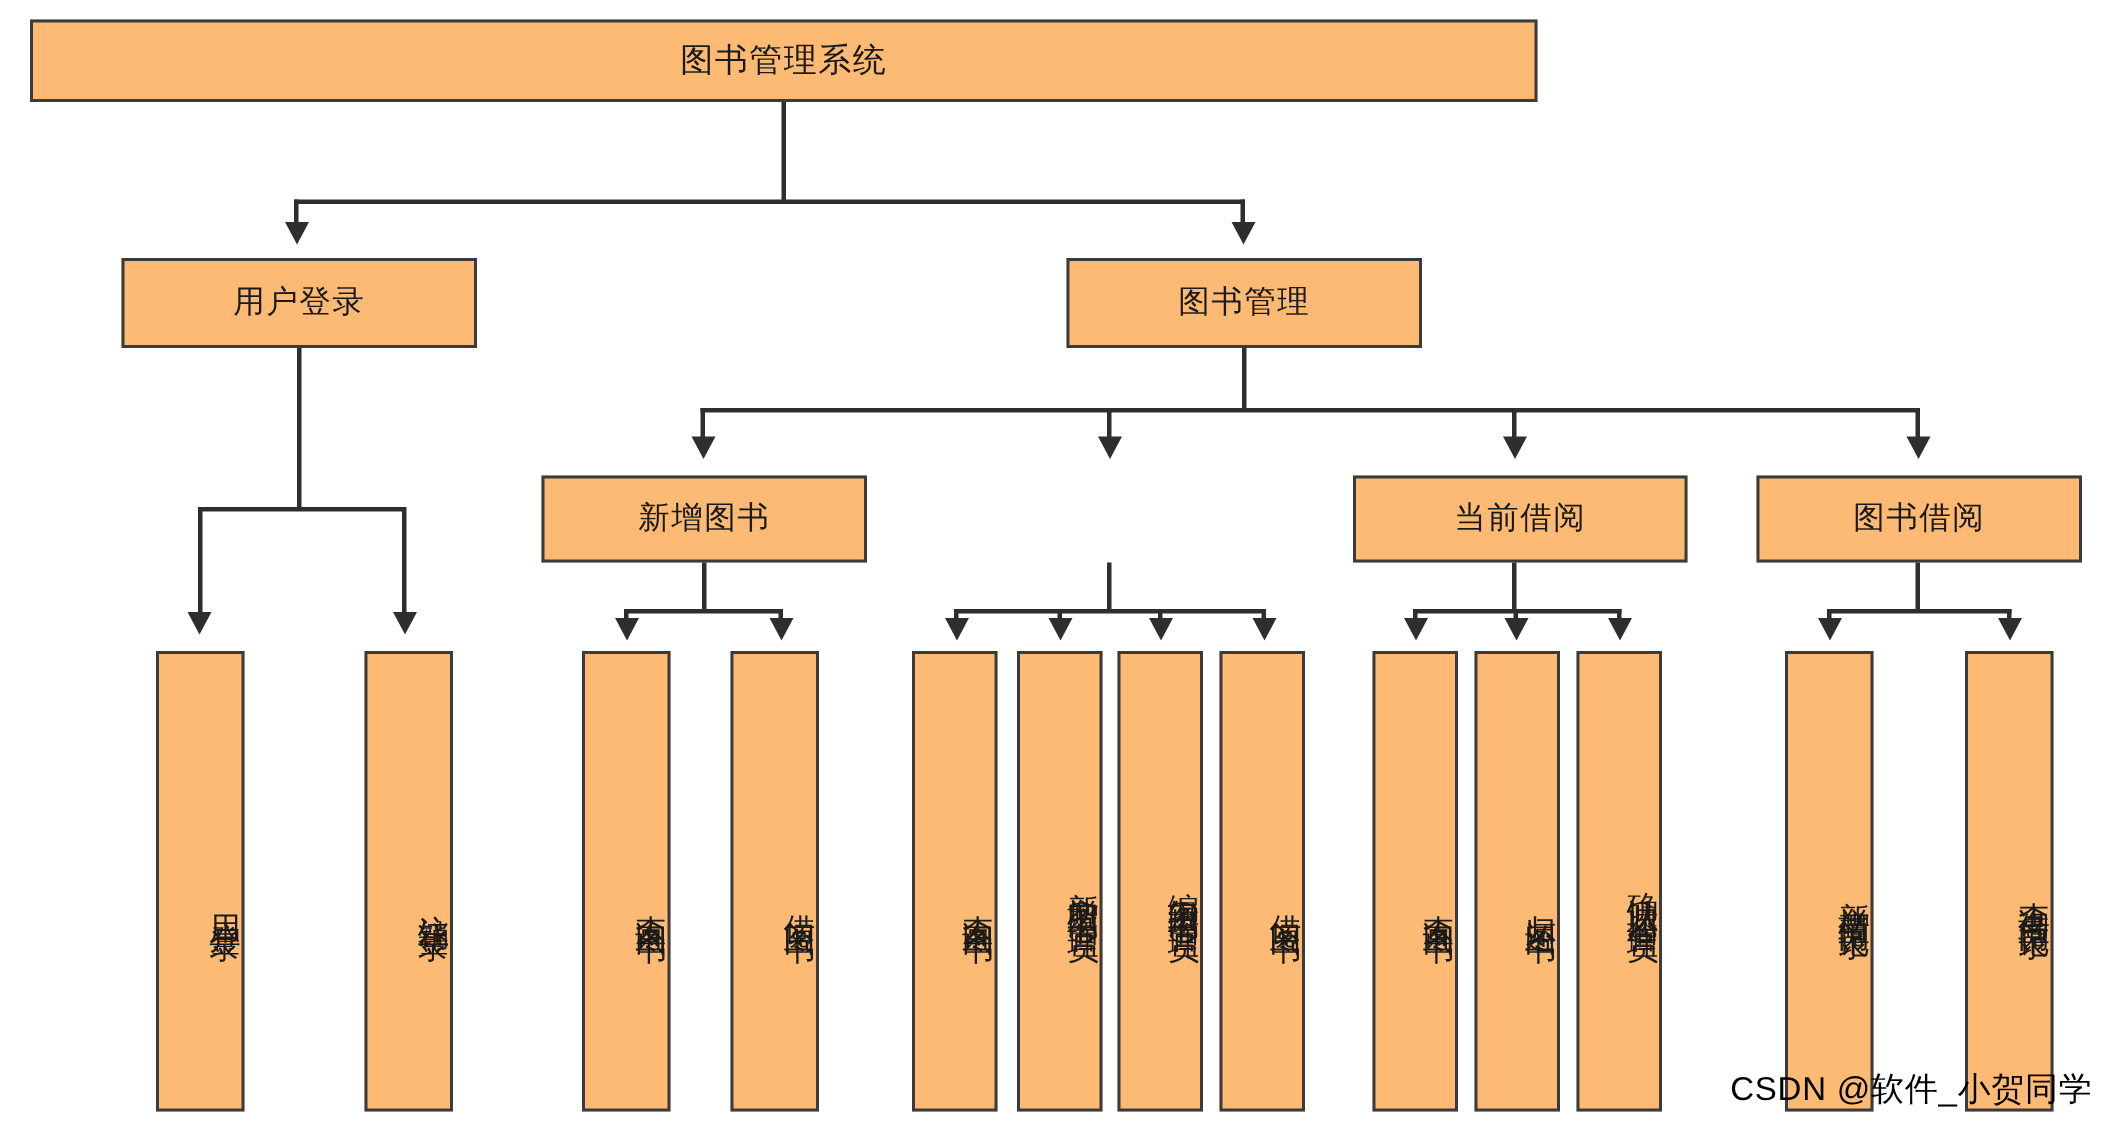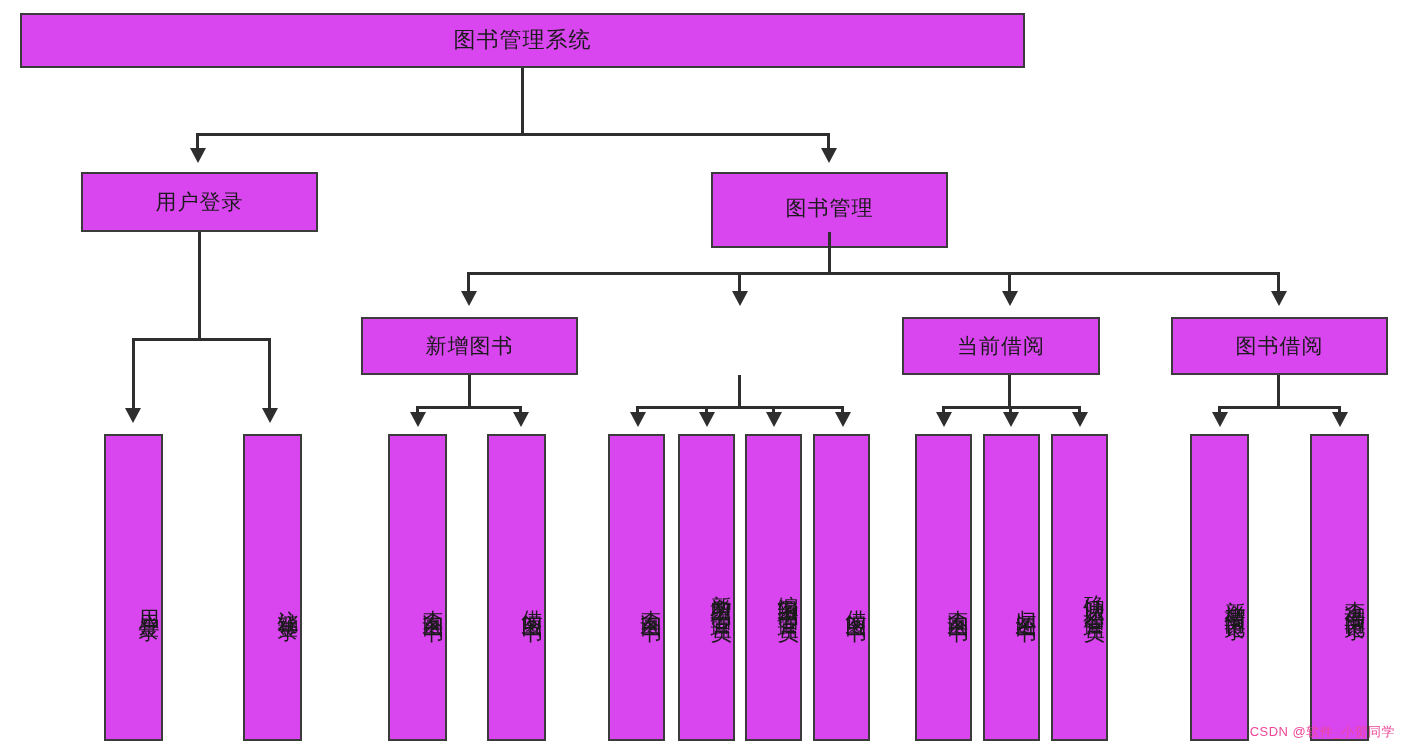--- a/index.html
+++ b/index.html
@@ -14,21 +14,21 @@
     position: relative;
     width: 1405px;
     height: 747px;
     background: #ffffff;
     overflow: hidden;
   }
   .node {
     position: absolute;
     box-sizing: border-box;
     border: 2px solid #3b3b3b;
-    background: #d946ef;
+    background: #fdba74;
     display: flex;
     align-items: center;
     justify-content: center;
     color: #1a1a1a;
   }
   .node.horiz {
     font-size: 21px;
     letter-spacing: 1px;
     line-height: 1.2;
   }
@@ -60,22 +60,22 @@
     width: 0;
     height: 0;
     border-left: 8px solid transparent;
     border-right: 8px solid transparent;
     border-top: 15px solid #2e2e2e;
   }
   #watermark {
     position: absolute;
     right: 10px;
     bottom: 6px;
-    font-size: 13px;
-    color: #ec4899;
+    font-size: 22px;
+    color: #000000;
     letter-spacing: 0.5px;
     white-space: nowrap;
   }
 </style>
 </head>
 <body>
 
 <div id="canvas">
 
   <div class="node horiz root" style="left:20px; top:13px; width:1005px; height:55px;">
@@ -85,21 +85,21 @@
   <div class="conn v" style="left:521px; top:68px; width:3px; height:66px;"></div>
   <div class="conn h" style="left:196px; top:133px; width:634px; height:3px;"></div>
   <div class="conn v" style="left:196px; top:133px; width:3px; height:18px;"></div>
   <div class="arrow" style="left:190px; top:148px;"></div>
   <div class="conn v" style="left:827px; top:133px; width:3px; height:18px;"></div>
   <div class="arrow" style="left:821px; top:148px;"></div>
 
   <div class="node horiz" style="left:81px; top:172px; width:237px; height:60px;">
     <span>用户登录</span>
   </div>
-  <div class="node horiz" style="left:711px; top:172px; width:237px; height:76px;font-family:Liberation Mono, monospace;">
+  <div class="node horiz" style="left:711px; top:172px; width:237px; height:60px;">
     <span>图书管理</span>
   </div>
 
   <div class="conn v" style="left:198px; top:232px; width:3px; height:108px;"></div>
   <div class="conn h" style="left:132px; top:338px; width:138px; height:3px;"></div>
   <div class="conn v" style="left:132px; top:338px; width:3px; height:73px;"></div>
   <div class="arrow" style="left:125px; top:408px;"></div>
   <div class="conn v" style="left:268px; top:338px; width:3px; height:73px;"></div>
   <div class="arrow" style="left:262px; top:408px;"></div>
 
@@ -110,21 +110,21 @@
   <div class="conn v" style="left:738px; top:272px; width:3px; height:22px;"></div>
   <div class="arrow" style="left:732px; top:291px;"></div>
   <div class="conn v" style="left:1008px; top:272px; width:3px; height:22px;"></div>
   <div class="arrow" style="left:1002px; top:291px;"></div>
   <div class="conn v" style="left:1277px; top:272px; width:3px; height:22px;"></div>
   <div class="arrow" style="left:1271px; top:291px;"></div>
 
   <div class="node horiz" style="left:361px; top:317px; width:217px; height:58px;">
     <span>新增图书</span>
   </div>
-  <div class="node horiz" style="left:902px; top:317px; width:198px; height:58px;">
+  <div class="node horiz" style="left:902px; top:317px; width:223px; height:58px;">
     <span>当前借阅</span>
   </div>
   <div class="node horiz" style="left:1171px; top:317px; width:217px; height:58px;">
     <span>图书借阅</span>
   </div>
 
   <div class="conn v" style="left:468px; top:375px; width:3px; height:33px;"></div>
   <div class="conn h" style="left:416px; top:406px; width:106px; height:3px;"></div>
   <div class="conn v" style="left:416px; top:406px; width:3px; height:8px;"></div>
   <div class="arrow" style="left:410px; top:412px;"></div>

